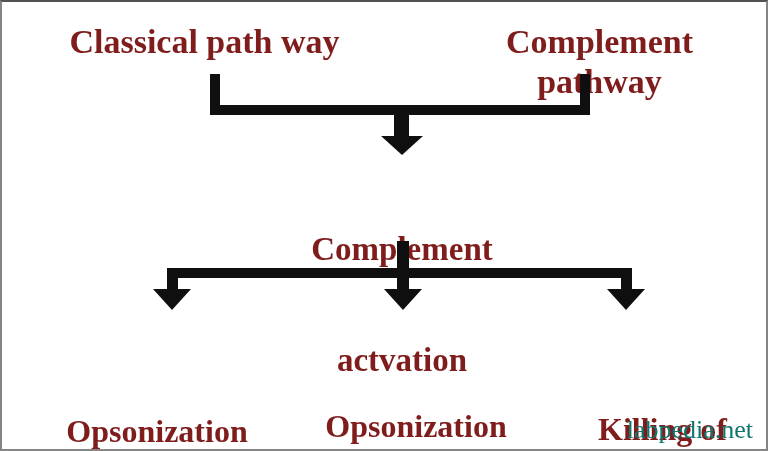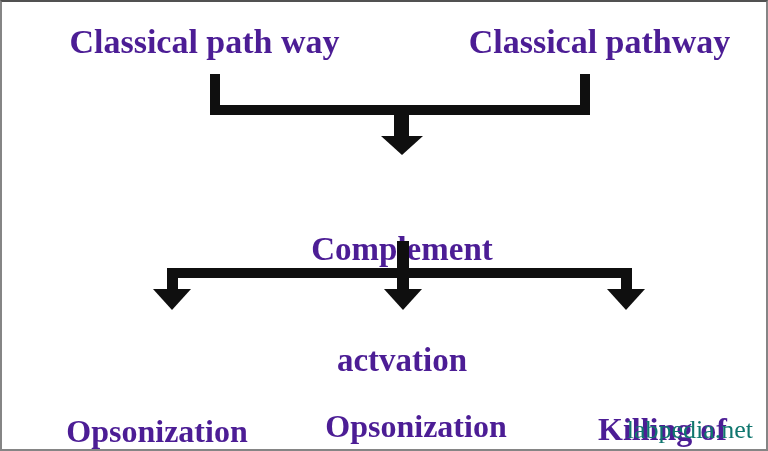--- a/index.html
+++ b/index.html
@@ -14,21 +14,21 @@
     background: #ffffff;
     border: 2px solid #858585;
     border-top-color: #515151;
     box-sizing: border-box;
     overflow: hidden;
     font-family: "Liberation Serif", serif;
   }
   .node {
     position: absolute;
     font-weight: bold;
-    color: #4c1d95;
+    color: #7f1d1d;
     text-align: center;
     white-space: pre-wrap;
   }
   .node .line { display: block; }
   .node-top {
     font-size: 34px;
     line-height: 40px;
   }
   .node-center {
     font-size: 33px;
@@ -92,21 +92,21 @@
   .n-recruitment  { left: 25px;  top: 332px; width: 260px; }
   .n-opsonization { left: 293px; top: 327px; width: 242px; }
   .n-killing      { left: 563px; top: 330px; width: 195px; }
 </style>
 </head>
 <body>
 
 <div class="canvas">
 
   <div class="node node-top n-classical">Classical path way</div>
-  <div class="node node-top n-alternate">Classical pathway</div>
+  <div class="node node-top n-alternate">Complement pathway</div>
 
   <div class="bar s-stub-left"></div>
   <div class="bar s-bar-top"></div>
   <div class="bar s-stub-right"></div>
   <div class="bar s-shaft-top"></div>
   <div class="arrowhead arrowhead-big a-top-center"></div>
 
   <div class="node node-center n-complement">
     <span class="line">Complement</span>
     <span class="line">actvation</span>

